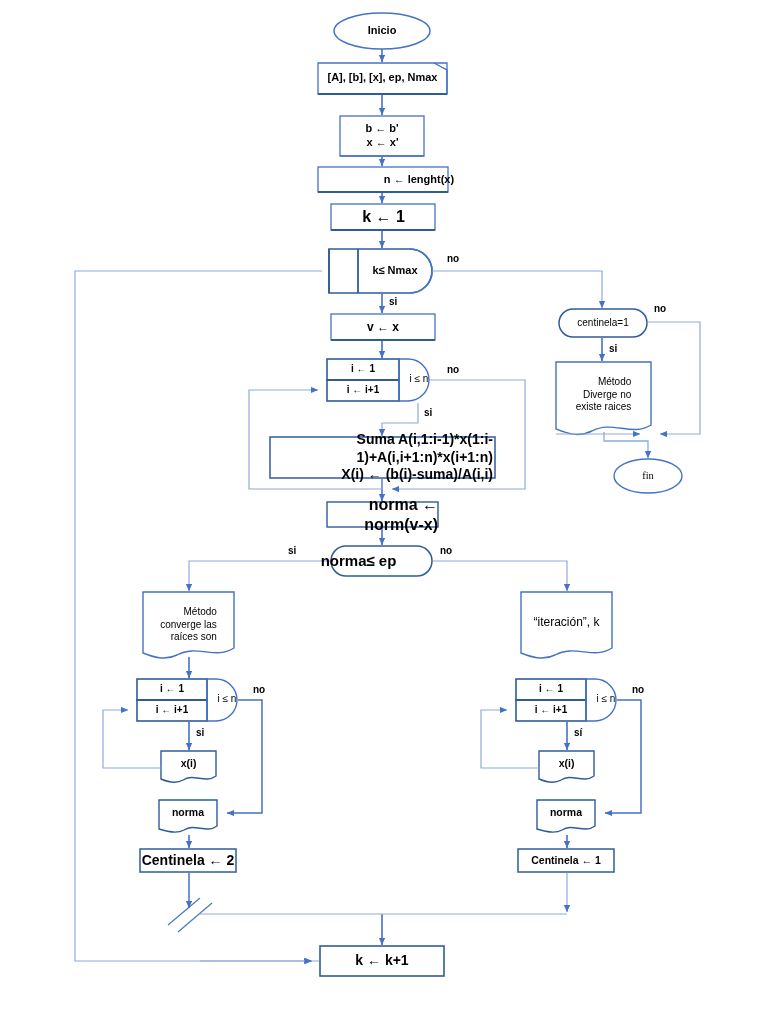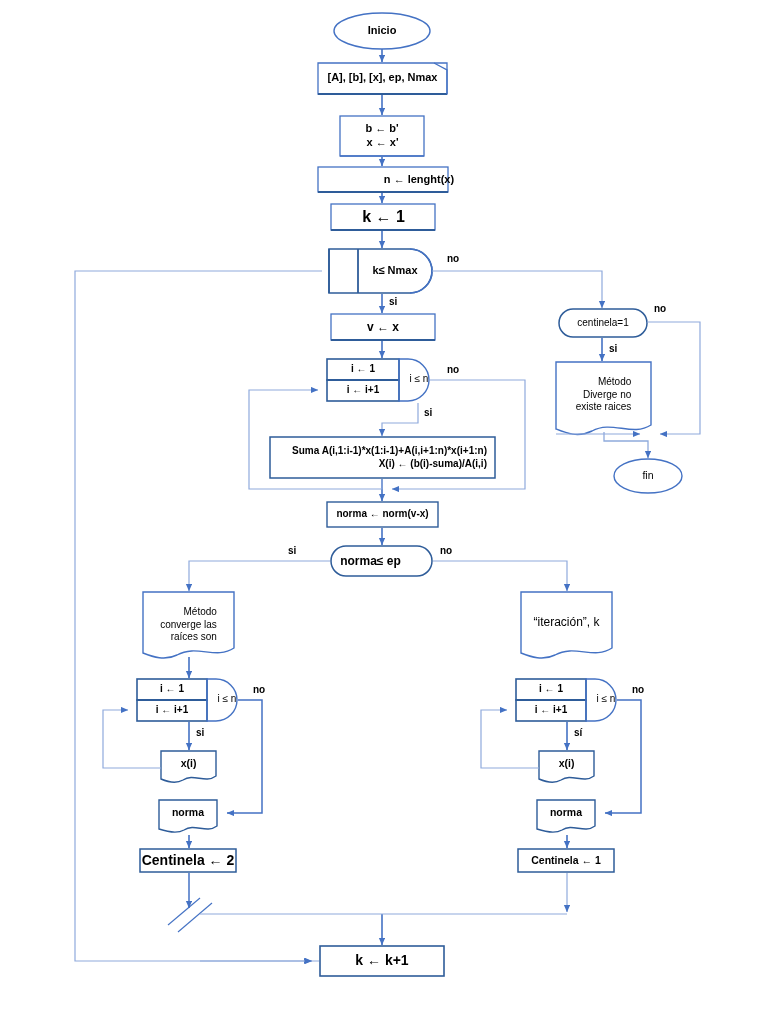--- a/index.html
+++ b/index.html
@@ -165,29 +165,29 @@
   <div class="node-label" style="left:318px;top:68px;width:129px;height:20px;font-size:11px;">[A], [b], [x], ep, Nmax</div>
   <div class="node-label" style="left:340px;top:120px;width:84px;height:32px;font-size:11px;">b ← b'
 x ← x'</div>
   <div class="node-label" style="left:318px;top:171px;width:130px;height:17px;font-size:11px;padding-left:36px;">n ← lenght(x)</div>
   <div class="node-label" style="left:331px;top:208px;width:105px;height:18px;font-size:16px;">k ← 1</div>
   <div class="node-label" style="left:358px;top:262px;width:74px;height:18px;font-size:11px;">k≤ Nmax</div>
   <div class="node-label" style="left:331px;top:318px;width:104px;height:18px;font-size:12px;">v ← x</div>
   <div class="node-label" style="left:327px;top:361px;width:72px;height:17px;font-size:10px;">i ← 1</div>
   <div class="node-label" style="left:327px;top:382px;width:72px;height:17px;font-size:10px;">i ← i+1</div>
   <div class="node-label" style="left:400px;top:371px;width:38px;height:17px;font-size:10px;font-weight:normal;">i ≤ n</div>
-  <div class="node-label" style="left:280px;top:441px;width:219px;height:33px;font-size:10px;">Suma A(i,1:i-1)*x(1:i-1)+A(i,i+1:n)*x(i+1:n)
+  <div class="node-label" style="left:274px;top:441px;width:219px;height:33px;font-size:14px;">Suma A(i,1:i-1)*x(1:i-1)+A(i,i+1:n)*x(i+1:n)
 X(i) ←  (b(i)-suma)/A(i,i)</div>
-  <div class="node-label" style="left:327px;top:506px;width:111px;height:17px;font-size:10px;">norma ← norm(v-x)</div>
-  <div class="node-label" style="left:331px;top:552px;width:79px;height:18px;font-size:12px;">norma≤ ep</div>
+  <div class="node-label" style="left:327px;top:506px;width:111px;height:17px;font-size:16px;">norma ← norm(v-x)</div>
+  <div class="node-label" style="left:319px;top:552px;width:79px;height:18px;font-size:15px;">norma≤ ep</div>
   <div class="node-label" style="left:559px;top:314px;width:88px;height:18px;font-size:10px;font-weight:normal;">centinela=1</div>
   <div class="node-label" style="left:556px;top:371px;width:95px;height:48px;font-size:10px;font-weight:normal;">Método
 Diverge no
 existe raices</div>
-  <div class="node-label" style="left:614px;top:467px;width:68px;height:18px;font-size:10.5px;font-weight:normal;">fin</div>
+  <div class="node-label" style="left:614px;top:467px;width:68px;height:18px;font-size:10.5px;font-weight:normal;font-family:Liberation Serif, serif;">fin</div>
   <div class="node-label" style="left:143px;top:601px;width:91px;height:48px;font-size:10px;font-weight:normal;">Método
 converge las
 raíces son</div>
   <div class="node-label" style="left:137px;top:681px;width:70px;height:17px;font-size:10px;">i ← 1</div>
   <div class="node-label" style="left:137px;top:702px;width:70px;height:17px;font-size:10px;">i ← i+1</div>
   <div class="node-label" style="left:208px;top:691px;width:38px;height:17px;font-size:10px;font-weight:normal;">i ≤ n</div>
   <div class="node-label" style="left:161px;top:755px;width:55px;height:17px;font-size:10.5px;">x(i)</div>
   <div class="node-label" style="left:159px;top:804px;width:58px;height:17px;font-size:10.5px;">norma</div>
   <div class="node-label" style="left:140px;top:852px;width:96px;height:17px;font-size:14px;">Centinela ← 2</div>
   <div class="node-label" style="left:521px;top:613px;width:91px;height:18px;font-size:12px;font-weight:normal;">“iteración”, k</div>

